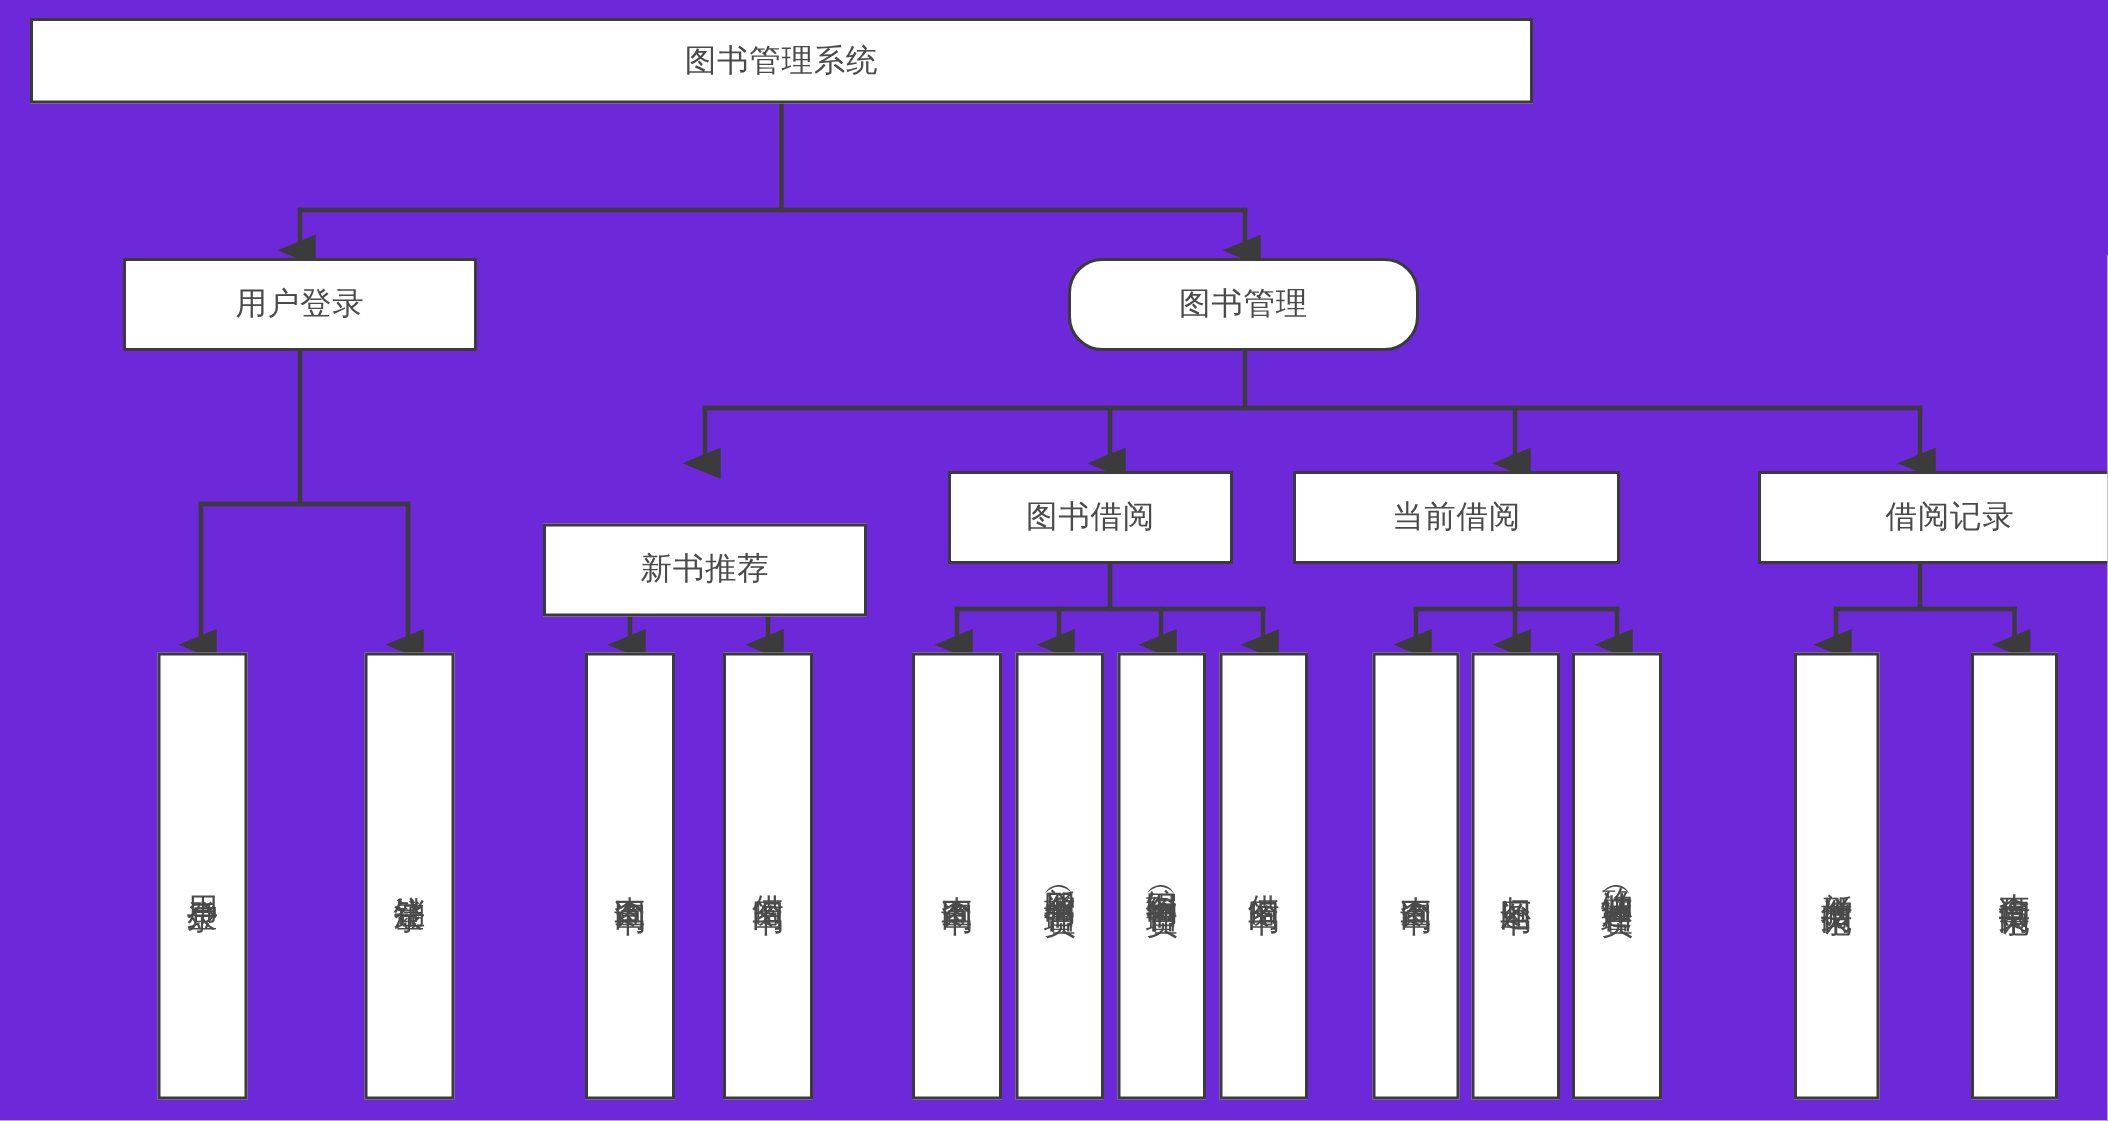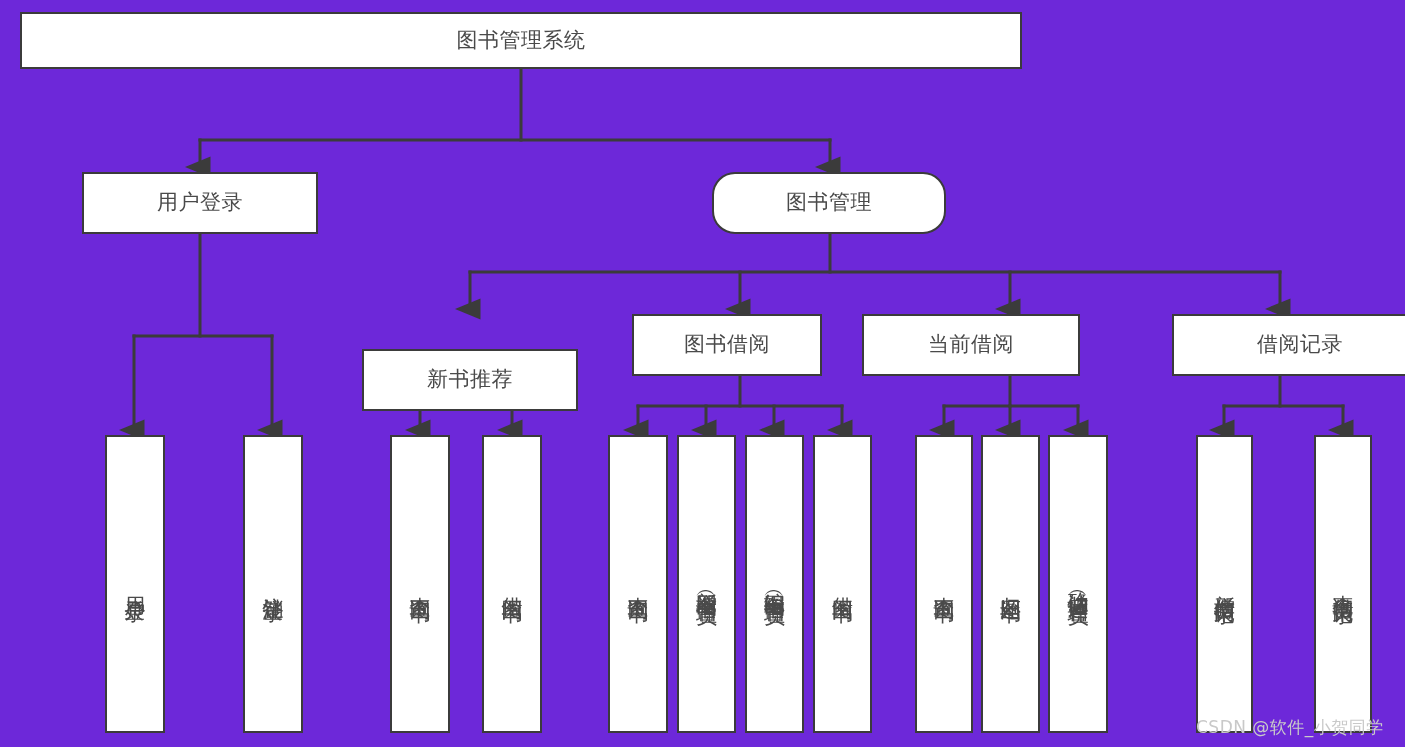--- a/index.html
+++ b/index.html
@@ -135,15 +135,14 @@
   <div class="node vert" style="left: 608px; top: 435px; width: 60px; height: 298px;">查询图书</div>
   <div class="node vert" style="left: 677px; top: 435px; width: 59px; height: 298px;">新增图书（管理员）</div>
   <div class="node vert" style="left: 745px; top: 435px; width: 59px; height: 298px;">编辑图书（管理员）</div>
   <div class="node vert" style="left: 813px; top: 435px; width: 59px; height: 298px;">借阅图书</div>
   <div class="node vert" style="left: 915px; top: 435px; width: 58px; height: 298px;">查询图书</div>
   <div class="node vert" style="left: 981px; top: 435px; width: 59px; height: 298px;">归还图书</div>
   <div class="node vert" style="left: 1048px; top: 435px; width: 60px; height: 298px;">确认归还（管理员）</div>
   <div class="node vert" style="left: 1196px; top: 435px; width: 57px; height: 298px;">新增借阅记录</div>
   <div class="node vert" style="left: 1314px; top: 435px; width: 58px; height: 298px;">查询借阅记录</div>
 
-  <div class="watermark" style="left: 1196px; top: 716px; color: rgb(201, 201, 201);">CSDN @软件_小贺同学</div>
 
 </div>
 
 </body></html>

